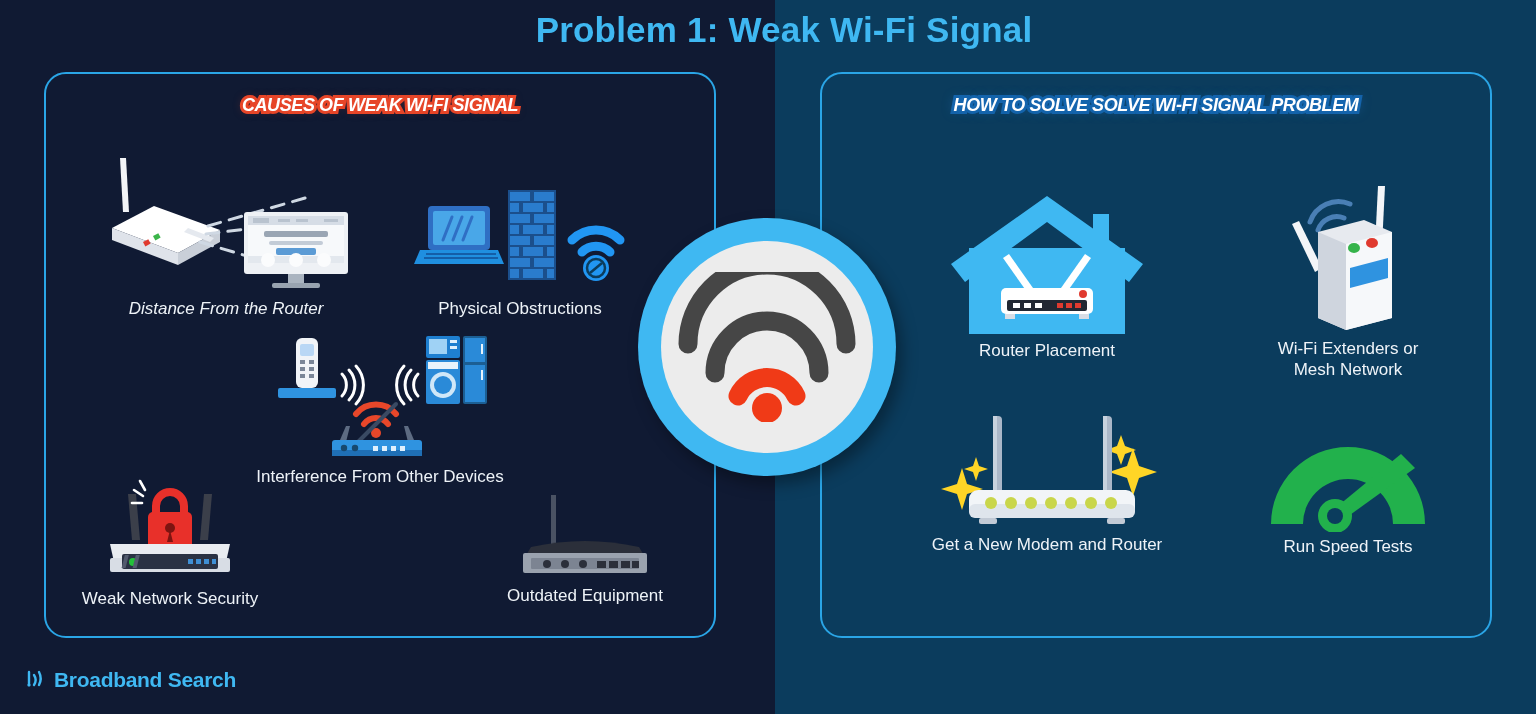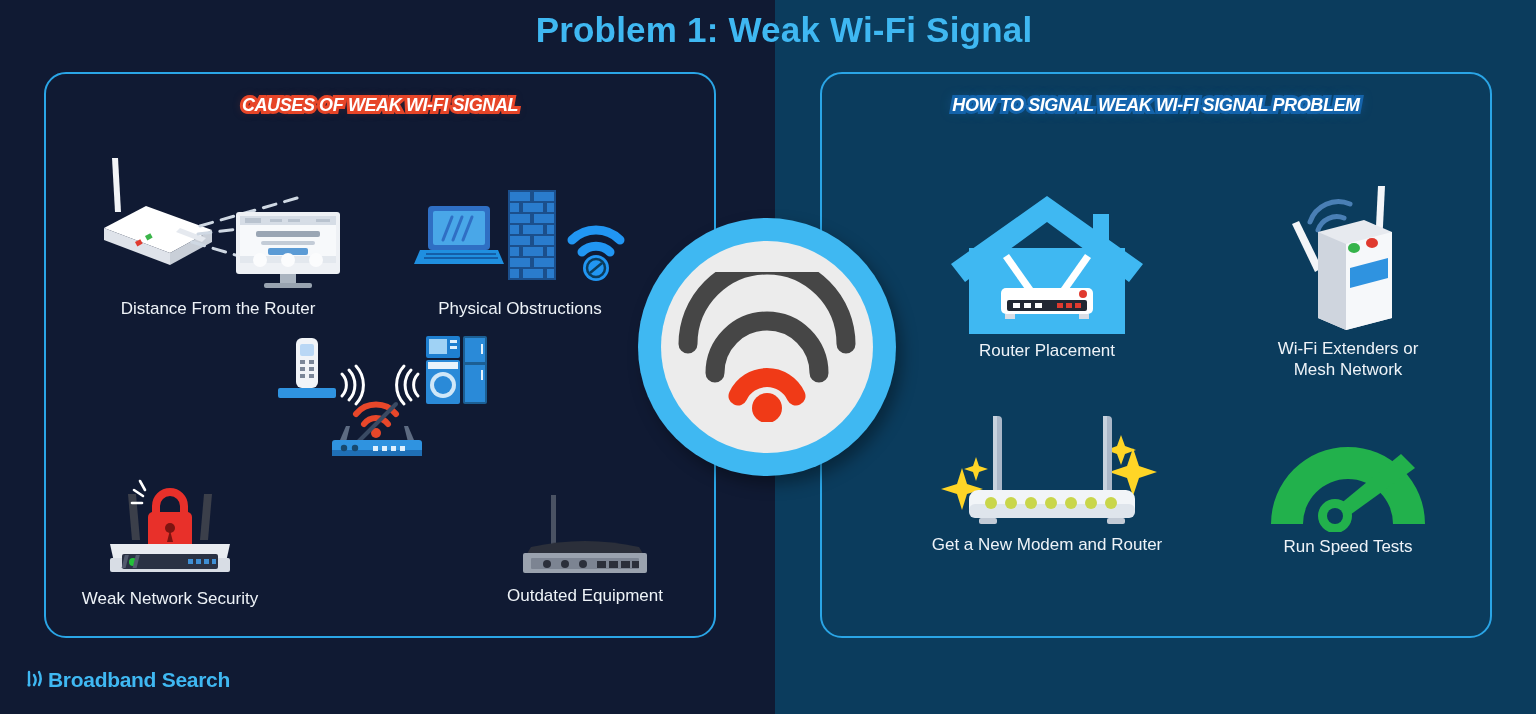--- a/index.html
+++ b/index.html
@@ -80,40 +80,40 @@
   }
   #center-badge .inner {
     width:212px; height:212px; border-radius:50%;
     background:#ececec;
     display:flex; align-items:center; justify-content:center;
   }
 
   
   #logo {
     position:absolute; left:26px; top:668px;
-    display:flex; align-items:center; gap:0;
+    display:flex; align-items:center; gap:6px;
     z-index:6;
   }
   #logo .txt { font-size:21px; font-weight:bold; color:#3fb8f2; letter-spacing:-0.3px; }
 </style>
 </head>
 <body>
 
 <div id="bg-left"></div>
 <div id="bg-right"></div>
 
 <div id="page-title">Problem 1: Weak Wi-Fi Signal</div>
 
 <div class="panel" id="panel-causes"></div>
 <div class="panel" id="panel-solutions"></div>
 
 <div class="sec-head" id="head-causes">CAUSES OF WEAK WI-FI SIGNAL</div>
-<div class="sec-head" id="head-solutions">HOW TO SIGNAL WEAK WI-FI SIGNAL PROBLEM</div>
-
-<div class="item" style="left:68px; top:150px; width:300px;">
+<div class="sec-head" id="head-solutions">HOW TO SOLVE SOLVE WI-FI SIGNAL PROBLEM</div>
+
+<div class="item" style="left:76px; top:150px; width:300px;font-style:italic;">
   <div class="art">
     <svg width="260" height="140" viewBox="0 0 260 140">
 
       <path d="M24 8 L30 8 L33 62 L27 62 Z" fill="#f2f4f7"></path>
 
       <path d="M16 78 L58 56 L124 80 L82 103 Z" fill="#ffffff"></path>
       <path d="M16 78 L16 90 L82 115 L82 103 Z" fill="#dfe3ea"></path>
       <path d="M82 103 L82 115 L124 92 L124 80 Z" fill="#c9cfd8"></path>
       <rect x="57" y="86" width="6" height="5" transform="rotate(-28 57 86)" fill="#3bb54a"></rect>
       <rect x="47" y="92" width="6" height="5" transform="rotate(-28 47 92)" fill="#e03a2f"></rect>
@@ -256,20 +256,21 @@
       <circle cx="74" cy="118" r="3.2" fill="#17496f"></circle>
       <circle cx="85" cy="118" r="3.2" fill="#17496f"></circle>
       <g fill="#dff0fd">
         <rect x="103" y="116" width="5" height="5"></rect>
           <rect x="112" y="116" width="5" height="5"></rect>
         <rect x="121" y="116" width="5" height="5"></rect>
           <rect x="130" y="116" width="5" height="5"></rect>
       </g>
     </svg>
   </div>
+  <div class="cap" style="margin-top:4px;">Interference From Other Devices</div>
 </div>
 
 <div class="item" style="left:70px; top:466px; width:200px;">
   <div class="art">
     <svg width="140" height="110" viewBox="0 0 140 110">
 
       <path d="M28 28 L36 28 L40 74 L32 74 Z" fill="#3b3f4a"></path>
       <path d="M104 28 L112 28 L108 74 L100 74 Z" fill="#3b3f4a"></path>
 
       <path d="M52 40 A18 18 0 0 1 88 40 L88 48 L80 48 L80 40 A10 10 0 0 0 60 40 L60 48 L52 48 Z" fill="#e8302a"></path>

